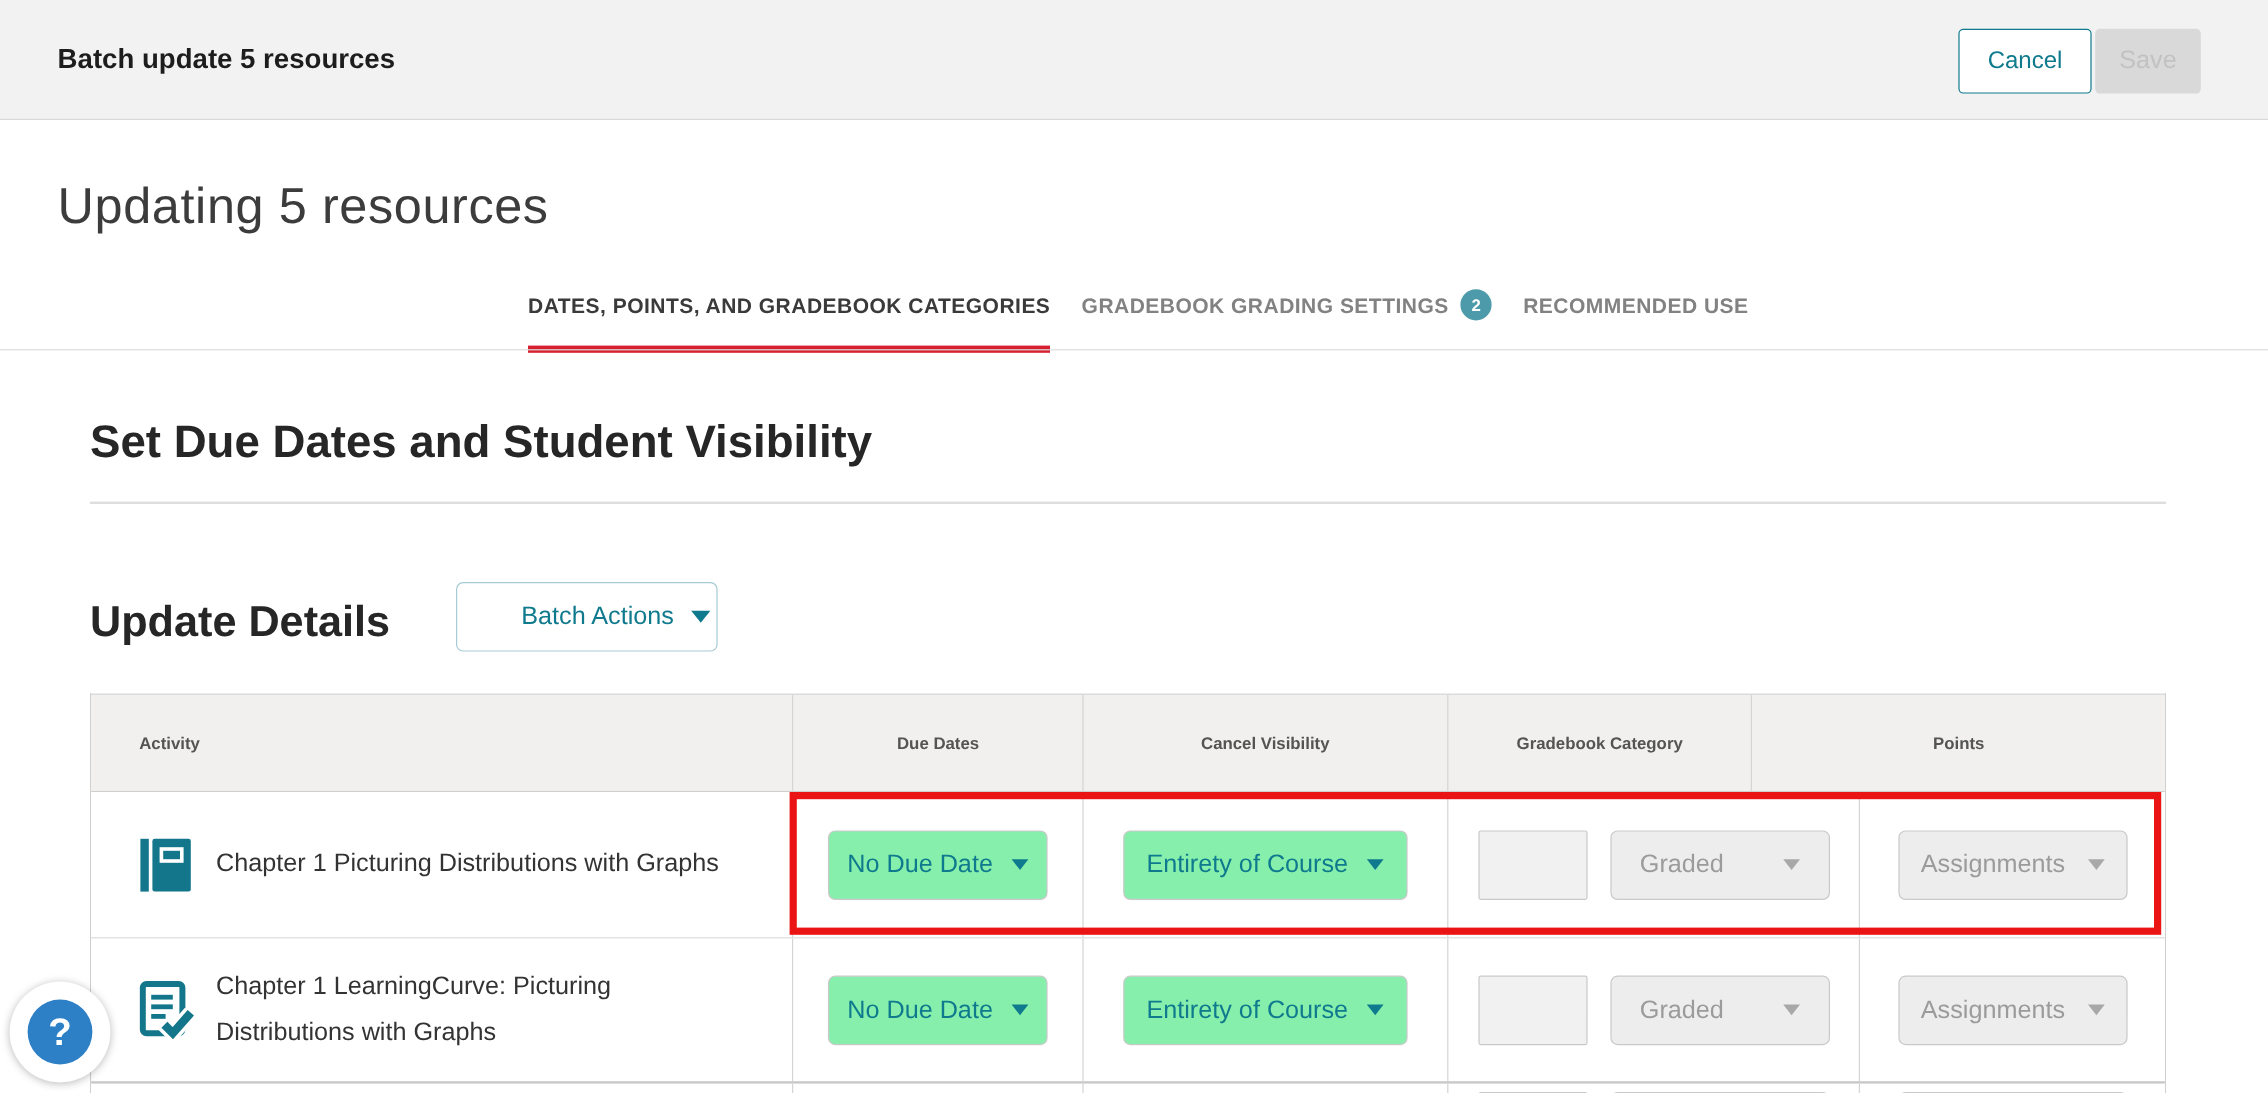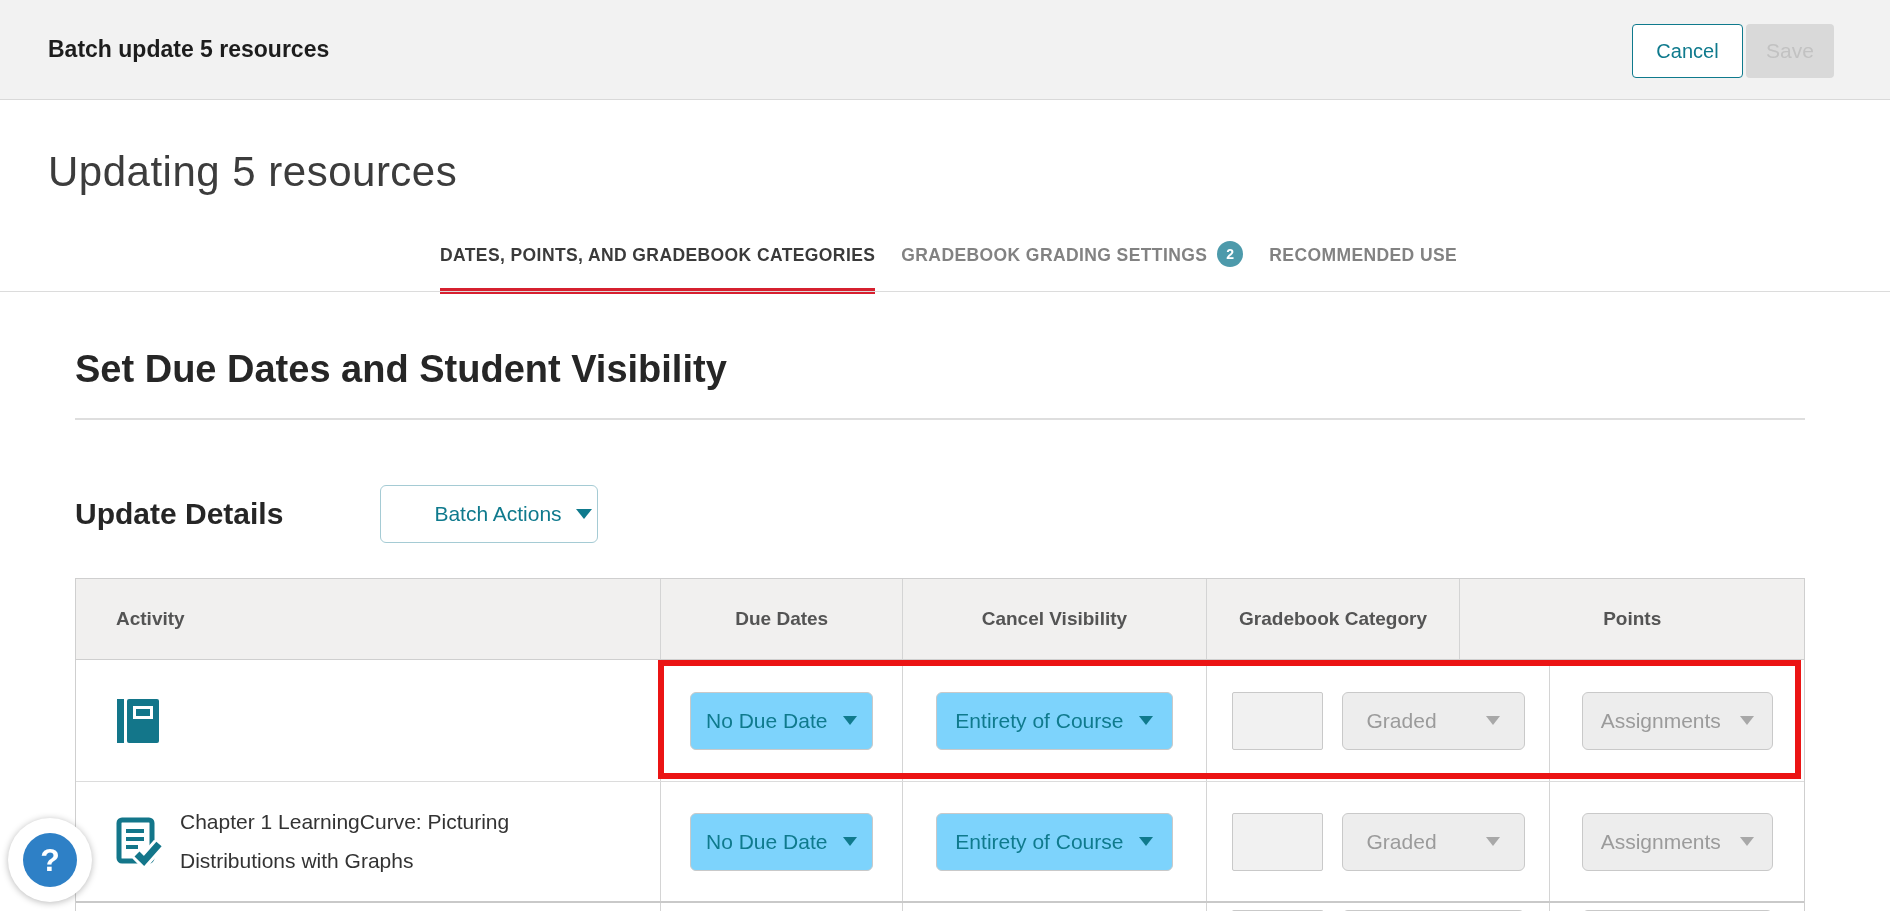--- a/index.html
+++ b/index.html
@@ -34,56 +34,56 @@
                color:#fff; font-size:14px; font-weight:700; margin-top:-4px; }
   .tabs-divider { position:absolute; left:0; top:291px; width:1890px; height:1px;
                   background:#dcdcdc; }
 
   
   .section-heading { position:absolute; left:75px; top:348px; font-size:38px;
                      font-weight:700; color:#262626; }
   .section-divider { position:absolute; left:75px; top:418px; width:1730px;
                      height:2px; background:#dedede; }
 
-  .details-heading { position:absolute; left:75px; top:497px; font-size:30px;
+  .details-heading { position:absolute; left:75px; top:497px; font-size:36px;
                      font-weight:700; color:#262626; }
   .btn-batch { position:absolute; left:380px; top:485px; width:218px; height:58px;
                background:#fff; border:1px solid #a5cbd4; border-radius:6px;
                color:#0f7a8d; font-size:21px; font-family:inherit; cursor:pointer;
                display:flex; align-items:center; justify-content:center; gap:14px;padding-left:48px; }
   .caret { display:inline-block; width:0; height:0; border-left:8px solid transparent;
            border-right:8px solid transparent; border-top:10px solid #0f7a8d; }
   .caret.small { border-left-width:7px; border-right-width:7px; border-top-width:9px; }
   .caret.gray { border-top-color:#a8a8a8; }
 
   
   .table { position:absolute; left:75px; top:578px; width:1730px;
            border:1px solid #cfcfcf; border-bottom:none; }
   .trow { display:flex; }
   .thead { height:80px; background:#f1f0ef; }
-  .thead .cell { font-size:19px; font-weight:700; color:#545454; }
+  .thead .cell { font-size:14px; font-weight:700; color:#545454; }
   .cell { border-right:1px solid #d4d4d4; display:flex; align-items:center;
           justify-content:center; }
   .cell:last-child { border-right:none; }
   .c-activity { width:586px; justify-content:flex-start; padding-left:40px; }
   .c-due      { width:242px; }
   .c-vis      { width:304px; }
   .c-points   { width:344px; gap:19px; }
   .c-grade    { width:254px; }
 
   .rbody { background:#fff; }
   .row1 { height:122px; border-top:1px solid #cfcfcf; }
   .row2 { height:120px; border-top:1px solid #dcdcdc; }
   .row3 { height:40px;  border-top:2px solid #c9c9c9; }
   .row3 .cell { align-items:flex-start; padding-top:7px; }
 
   .activity-wrap { display:flex; align-items:center; gap:18px; }
   .activity-text { font-size:21px; color:#333; max-width:450px; line-height:1.85; }
 
-  .sel { height:58px; background:#7dd3fc; border:1px solid #c9c9c9; border-radius:6px;
+  .sel { height:58px; background:#86efac; border:1px solid #c9c9c9; border-radius:6px;
          display:inline-flex; align-items:center; justify-content:center; gap:16px;
          padding:0 20px; font-size:21px; color:#0f7a8d; cursor:pointer;
          white-space:nowrap; font-family:inherit; }
   .sel.disabled { background:#ededed; color:#9b9b9b; cursor:default;
                   justify-content:space-between; }
   .w-duedate { width:183px; }
   .w-vis     { width:237px; }
   .w-graded  { width:183px; padding:0 24px; }
   .w-assign  { width:191px; padding:0 18px; }
   .points-input { width:91px; height:58px; background:#f1f1f1;
@@ -161,20 +161,21 @@
     </div>
 
     <div class="trow rbody row1">
       <div class="cell c-activity">
         <div class="activity-wrap">
           <svg class="icon-svg" width="46" height="48" viewBox="0 0 46 48">
             <rect x="1" y="2" width="7" height="44" fill="#13768a"></rect>
             <rect x="11" y="2" width="32" height="44" rx="2" fill="#13768a"></rect>
             <rect x="18.5" y="10.5" width="17" height="10" fill="none" stroke="#ffffff" stroke-width="3"></rect>
           </svg>
+          <span class="activity-text">Chapter 1 Picturing Distributions with Graphs</span>
         </div>
       </div>
       <div class="cell c-due">
         <button class="sel w-duedate">
           <span>No Due Date</span>
           <span class="caret small"></span>
         </button>
       </div>
       <div class="cell c-vis">
         <button class="sel w-vis">

